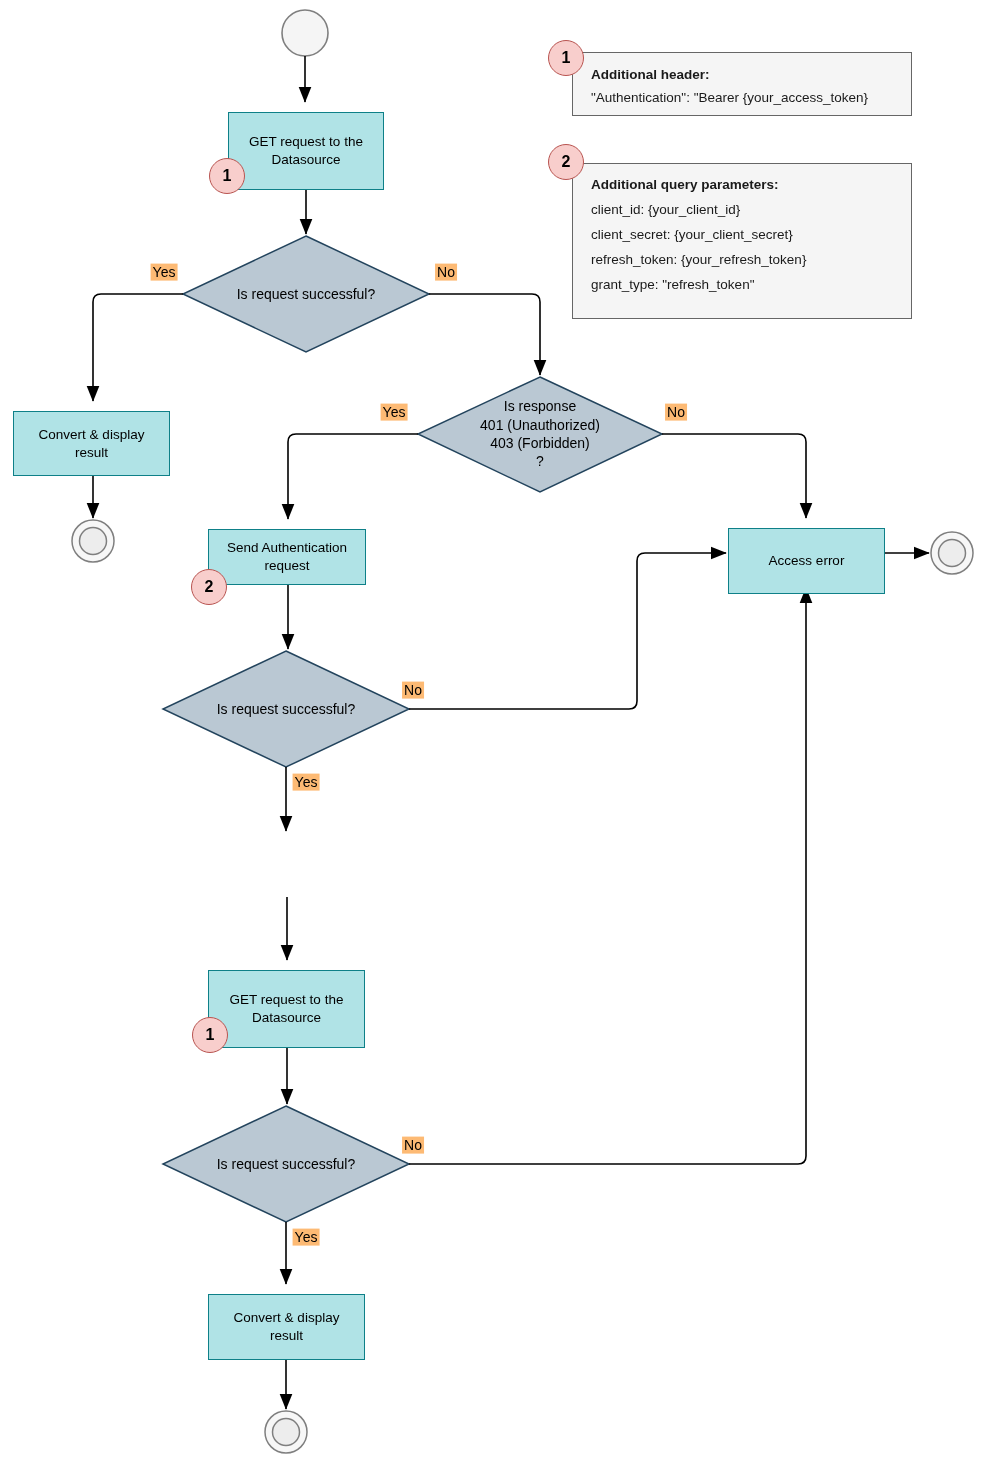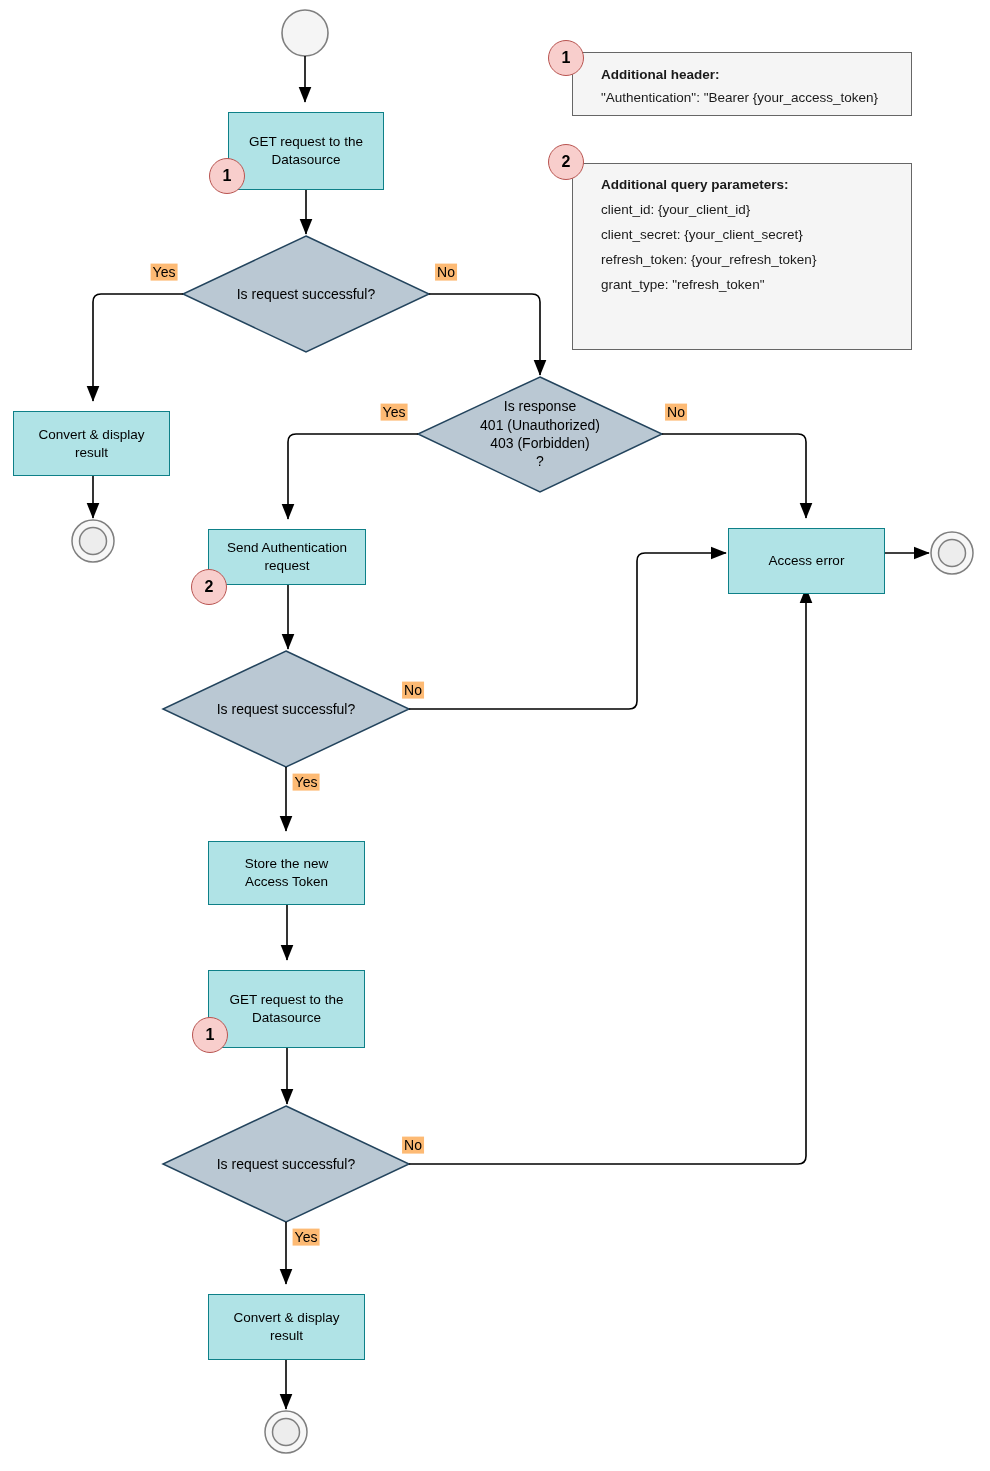--- a/index.html
+++ b/index.html
@@ -28,21 +28,21 @@
     box-sizing:border-box; background:#f8cecc; border:1.6px solid #b85450;
     display:flex; align-items:center; justify-content:center;
     font-size:16px; font-weight:600; z-index:5;
   }
   .edge-label {
     position:absolute; transform:translate(-50%,-50%);
     font-size:14px; color:#000; background:#fdba74; padding:0 2px; line-height:1.2;
   }
   .note {
     position:absolute; box-sizing:border-box; background:#f5f5f5;
-    border:1.5px solid #666666; padding:12px 28px; font-size:13.5px;
+    border:1.5px solid #666666; padding:12px 18px; font-size:13.5px;
     color:#1a1a1a;
   }
   .note .note-title { font-weight:bold; margin:0 0 4px 0; }
   .note.spread .note-title { margin:2px 0 11px 0; }
   .note p { margin:0; line-height:19px; }
   .note.spread p { margin:0 0 11px 0; line-height:14px; }
 </style>
 </head>
 <body>
 
@@ -99,22 +99,20 @@
 Datasource</div>
 
   <div class="node process" style="left:13px; top:403px; width:157px; height:65px;">Convert &amp; display
 result</div>
 
   <div class="node process" style="left:208px; top:521px; width:158px; height:56px;">Send Authentication
 request</div>
 
   <div class="node process" style="left:728px; top:520px; width:157px; height:66px;">Access error</div>
 
-  <div class="node process" style="left:208px; top:833px; width:157px; height:64px;">Store the new
-Access Token</div>
 
   <div class="node process" style="left:208px; top:962px; width:157px; height:78px;">GET request to the
 Datasource</div>
 
   <div class="node process" style="left:208px; top:1286px; width:157px; height:66px;">Convert &amp; display
 result</div>
 
   <div class="diamond-label" style="left:196px; top:256px; width:220px; height:76px;">Is request successful?</div>
   <div class="diamond-label" style="left:440px; top:380px; width:200px; height:108px;">Is response
 401 (Unauthorized)
@@ -136,21 +134,21 @@
   <div class="edge-label" style="left:413px; top:690px;">No</div>
   <div class="edge-label" style="left:306px; top:782px;">Yes</div>
   <div class="edge-label" style="left:413px; top:1145px;">No</div>
   <div class="edge-label" style="left:306px; top:1237px;">Yes</div>
 
   <div class="note" style="left:572px; top:52px; width:340px; height:64px;">
     <p class="note-title">Additional header:</p>
     <p>"Authentication": "Bearer {your_access_token}</p>
   </div>
 
-  <div class="note spread" style="left:572px; top:163px; width:340px; height:187px;">
+  <div class="note spread" style="left:572px; top:163px; width:340px; height:156px;">
     <p class="note-title">Additional query parameters:</p>
     <p>client_id: {your_client_id}</p>
     <p>client_secret: {your_client_secret}</p>
     <p>refresh_token: {your_refresh_token}</p>
     <p>grant_type: "refresh_token"</p>
   </div>
 
 </div>
 
 </body></html>

